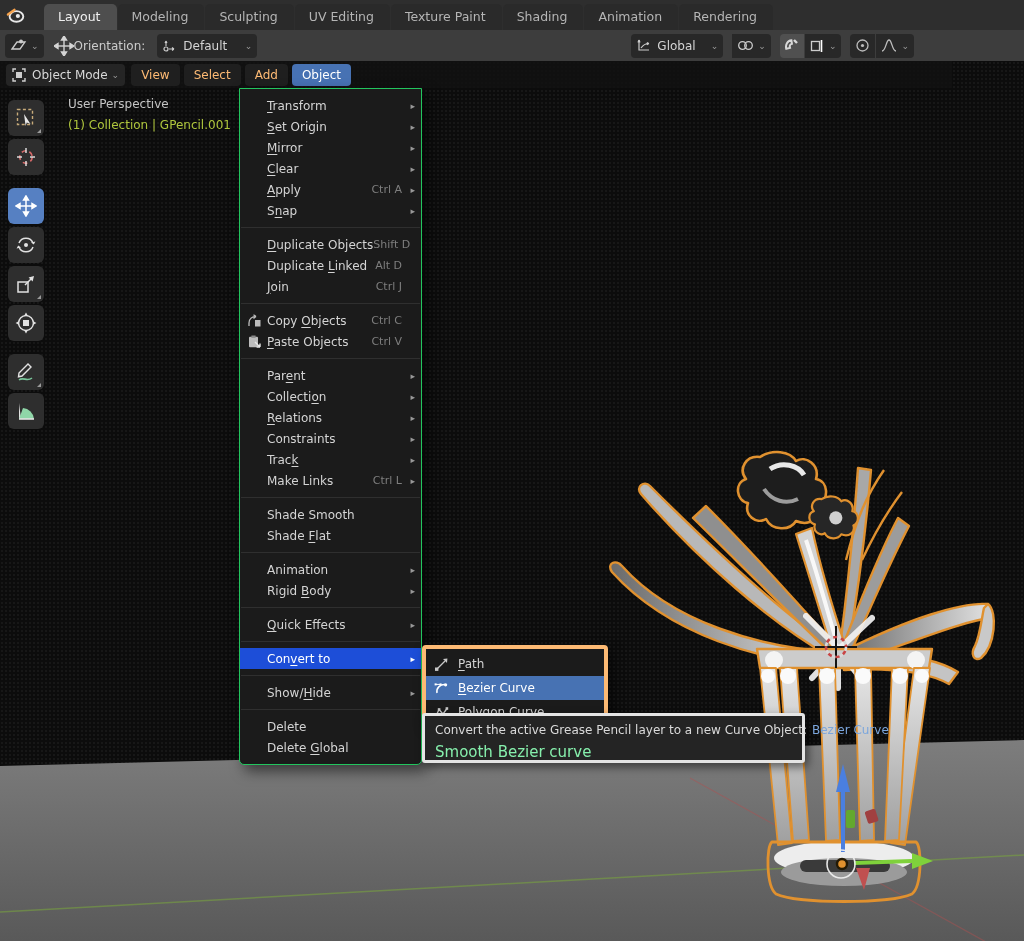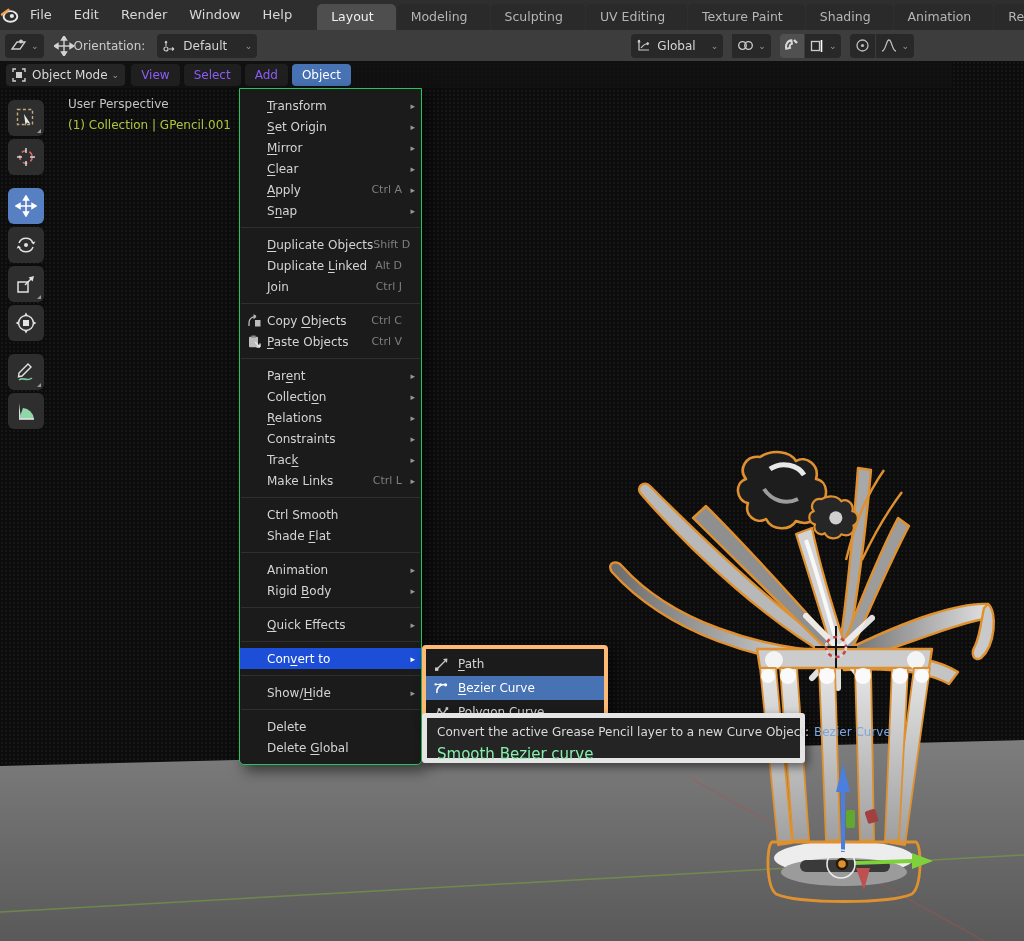--- a/index.html
+++ b/index.html
@@ -6,21 +6,21 @@
   html,body { width:1024px; height:941px; overflow:hidden; background:#0c0c0c;
     font-family:"DejaVu Sans","Liberation Sans",sans-serif; }
 
   
   #topbar { position:absolute; left:0; top:0; width:1024px; height:30px;
     background:#2e2e2e; display:flex; align-items:center; z-index:40; }
   #logo { width:30px; height:30px; display:flex; align-items:center; justify-content:center; }
   .topmenu { color:#d8d8d8; font-size:13px; padding:0 11px; height:30px;
     line-height:30px; cursor:default; }
   #tabs { display:flex; align-items:flex-end; height:30px; margin-left:14px; }
-  .tab { color:#b5b5b5; font-size:12.5px; padding:5px 22px 6px 14px; height:26px;
+  .tab { color:#b5b5b5; font-size:12.5px; padding:5px 16px 6px 14px; height:26px;
     border-radius:5px 5px 0 0; background:#2a2a2a; margin-right:1px; white-space:nowrap; }
   .tab.active { background:#4e4e4e; color:#f0f0f0; }
 
   
   #row2 { position:absolute; left:0; top:30px; width:1024px; height:31px;
     background:#3d3d3d; display:flex; align-items:center; z-index:40; }
   .w-btn { background:#282828; border-radius:4px; height:24px; display:flex;
     align-items:center; padding:0 5px; margin-left:5px; color:#d4d4d4; font-size:12px; }
   .w-btn svg { display:block; }
   .chev { color:#9a9a9a; font-size:9px; margin-left:4px; }
@@ -28,21 +28,21 @@
   .naked-icon { margin-left:10px; display:flex; align-items:center; }
   .grp { display:flex; margin-left:8px; }
   .grp .w-btn { margin-left:1px; border-radius:0; }
   .grp .w-btn:first-child { border-radius:4px 0 0 4px; }
   .grp .w-btn:last-child { border-radius:0 4px 4px 0; }
   .w-btn.pressed { background:#505050; }
 
   
   #row3 { position:absolute; left:0; top:61px; width:952px; height:27px;
     background:rgba(18,18,18,0.85); display:flex; align-items:center; z-index:30; }
-  .vh-btn { height:22px; line-height:22px; color:#8b5cf6; font-size:12px;
+  .vh-btn { height:22px; line-height:22px; color:#fdba74; font-size:12px;
     background:#1f1f1f; border-radius:4px; padding:0 10px; margin-left:4px; }
   .vh-btn.active { background:#4772b3; color:#ffffff; }
   #mode-dd { display:flex; align-items:center; background:#252525; border-radius:4px;
     height:22px; padding:0 6px; margin-left:6px; color:#d8d8d8; font-size:12px; }
 
   
   #viewport { position:absolute; left:0; top:61px; width:1024px; height:880px;
     background:#0c0c0c;
     background-image:radial-gradient(circle, #171717 0.8px, transparent 0.9px);
     background-size:4px 4px; z-index:1; }
@@ -82,21 +82,21 @@
   #convert-submenu { position:absolute; left:422px; top:645px; width:186px; height:79px;
     background:#1b1b1b; border:4px solid #fdba74; border-radius:4px; padding:3px 0;
     overflow:hidden; z-index:52; box-shadow:4px 5px 12px rgba(0,0,0,0.5); }
   .s-row { height:24px; display:flex; align-items:center; padding:0 8px; color:#d4d4d4;
     font-size:12px; }
   .s-row .ic { width:24px; flex:0 0 24px; display:flex; align-items:center; }
   .s-row.hl { background:#4772b3; color:#ffffff; }
 
   
   #tooltip { position:absolute; left:422px; top:713px; width:383px; height:50px;
-    background:#242424; border:5px solid #e5e5e5; border-radius:3px; z-index:60;
+    background:#242424; border:3px solid #e5e5e5; border-radius:3px; z-index:60;
     padding:7px 10px; box-shadow:3px 4px 10px rgba(0,0,0,0.5); }
   #tooltip .t1 { font-size:12px; color:#dadada; white-space:nowrap; }
   #tooltip .t1 .val { color:#7ba6dd; margin-left:5px; }
   #tooltip .t2 { font-size:15px; color:#86efac; margin-top:6px; }
 </style>
 </head>
 <body>
 
 <div id="viewport"></div>
 
@@ -208,27 +208,20 @@
 </svg>
 
 <div id="topbar">
   <div id="logo">
     <svg width="19" height="19" viewBox="0 0 20 20">
       <ellipse cx="11" cy="11" rx="7.2" ry="5.6" fill="none" stroke="#e8e8e8" stroke-width="2"></ellipse>
       <circle cx="12.5" cy="10.5" r="2.2" fill="#e8e8e8"></circle>
       <path d="M2,9 L9,4" stroke="#f5a14b" stroke-width="2.4" stroke-linecap="round"></path>
     </svg>
   </div>
-  <div id="topmenus" style="display: flex;">
-      <div class="topmenu">File</div>
-      <div class="topmenu">Edit</div>
-      <div class="topmenu">Render</div>
-      <div class="topmenu">Window</div>
-      <div class="topmenu">Help</div>
-    </div>
   <div id="tabs">
       <div class="tab active">Layout</div>
       <div class="tab">Modeling</div>
       <div class="tab">Sculpting</div>
       <div class="tab">UV Editing</div>
       <div class="tab">Texture Paint</div>
       <div class="tab">Shading</div>
       <div class="tab">Animation</div>
       <div class="tab">Rendering</div>
     </div>
@@ -527,21 +520,21 @@
     </div>
     <div class="m-row">
       <div class="ic"></div>
       <div class="lbl">Make Links</div>
       <div class="sc">Ctrl L</div>
       <div class="sub">▸</div>
     </div>
     <div class="m-sep"></div>
     <div class="m-row">
       <div class="ic"></div>
-      <div class="lbl">Ctrl Smooth</div>
+      <div class="lbl">Shade Smooth</div>
       <div class="sub"></div>
     </div>
     <div class="m-row">
       <div class="ic"></div>
       <div class="lbl">Shade <span class="u-ch">F</span>lat</div>
       <div class="sub"></div>
     </div>
     <div class="m-sep"></div>
     <div class="m-row">
       <div class="ic"></div>

